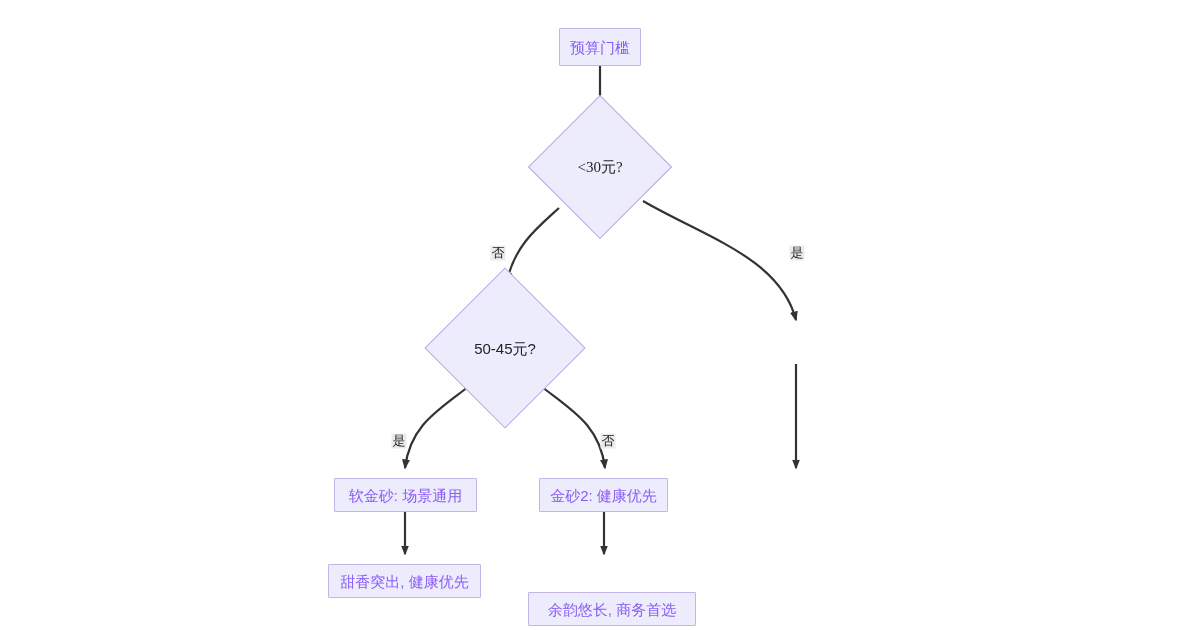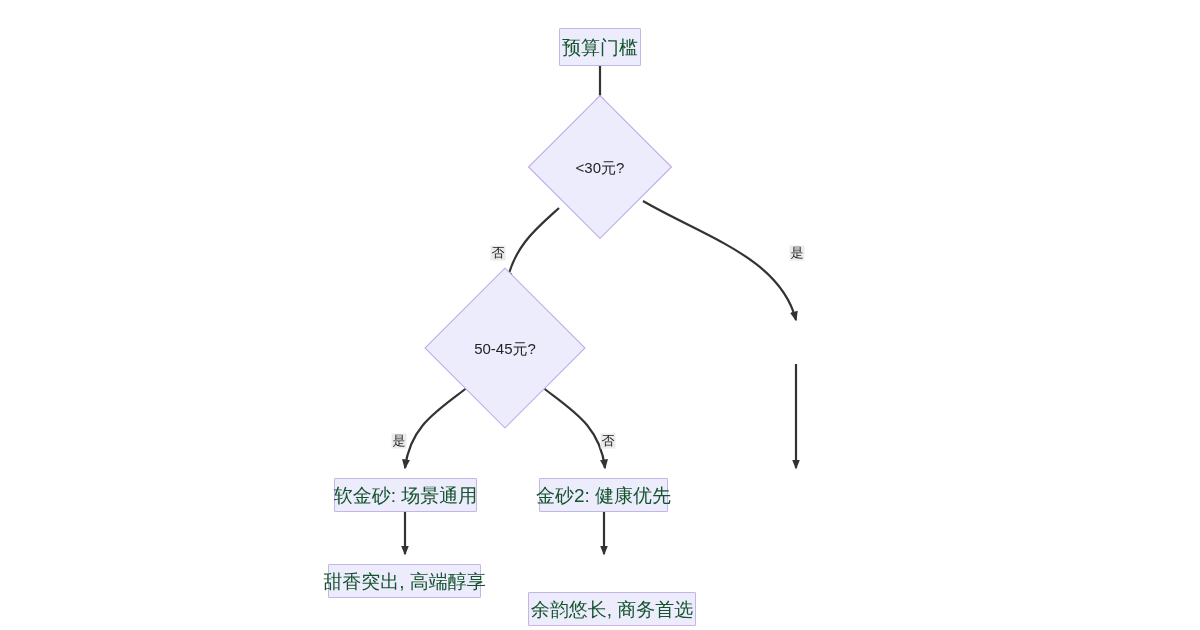--- a/index.html
+++ b/index.html
@@ -31,22 +31,22 @@
     display: flex;
     align-items: center;
     justify-content: center;
   }
   .node-rect {
     background: #ececfc;
     border: 1px solid #c4b5e8;
     border-radius: 1px;
   }
   .node-rect .node-label {
-    font-size: 19px;
-    color: #14532d;
+    font-size: 15px;
+    color: #8b5cf6;
     white-space: nowrap;
     line-height: 1;
   }
   .node-diamond {
     background: transparent;
     border: none;
   }
   .diamond-shape {
     position: absolute;
     left: 0;
@@ -103,42 +103,42 @@
 
     <path d="M405,512 L405,554" fill="none" stroke="#333333" stroke-width="2.2" marker-end="url(#arrowhead)"></path>
 
     <path d="M604,512 L604,554" fill="none" stroke="#333333" stroke-width="2.2" marker-end="url(#arrowhead)"></path>
   </svg>
 
   <div class="node node-rect" style="left:559px; top:28px; width:82px; height:38px;">
     <span class="node-label">预算门槛</span>
   </div>
 
-  <div class="node node-diamond" style="left:549px; top:116px; width:102px; height:102px;">
+  <div class="node node-diamond" style="left:549px; top:116px; width:102px; height:102px;font-family:Liberation Serif, serif;">
     <span class="diamond-shape"></span>
     <span class="node-label">&lt;30元?</span>
   </div>
 
   <div class="node node-diamond" style="left:448px; top:291px; width:114px; height:114px;">
     <span class="diamond-shape"></span>
     <span class="node-label">50-45元?</span>
   </div>
 
 
   <div class="node node-rect" style="left:334px; top:478px; width:143px; height:34px;">
     <span class="node-label">软金砂: 场景通用</span>
   </div>
 
   <div class="node node-rect" style="left:539px; top:478px; width:129px; height:34px;">
     <span class="node-label">金砂2: 健康优先</span>
   </div>
 
 
   <div class="node node-rect" style="left:328px; top:564px; width:153px; height:34px;">
-    <span class="node-label">甜香突出, 高端醇享</span>
+    <span class="node-label">甜香突出, 健康优先</span>
   </div>
 
   <div class="node node-rect" style="left:528px; top:592px; width:168px; height:34px;">
     <span class="node-label">余韵悠长, 商务首选</span>
   </div>
 
   <span class="edge-label" style="left:498px; top:253px;">否</span>
 
   <span class="edge-label" style="left:797px; top:253px;">是</span>
 

